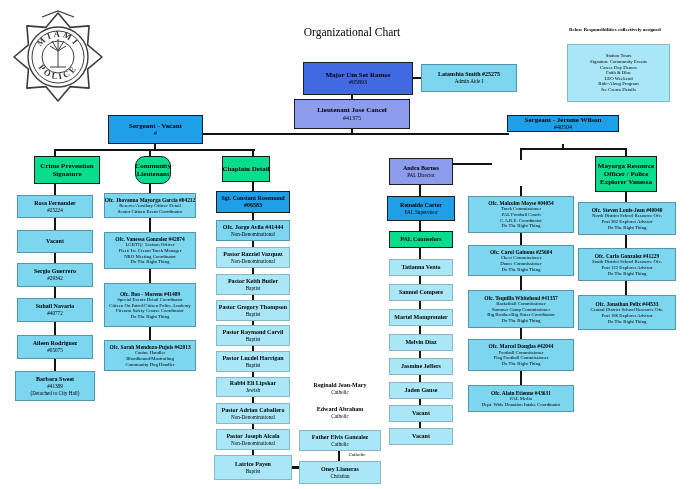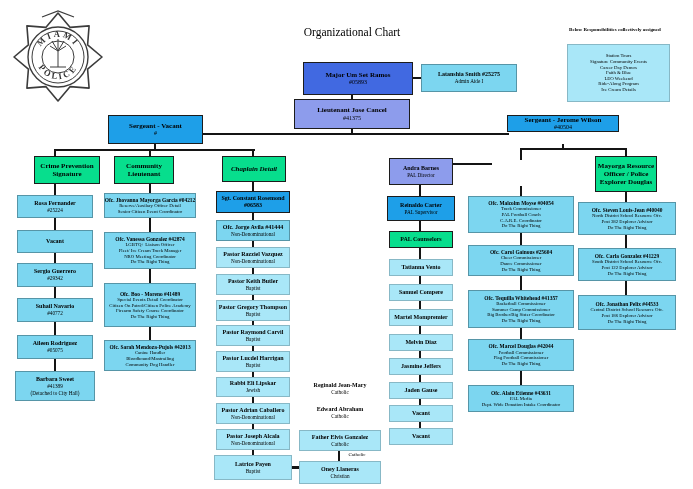--- a/index.html
+++ b/index.html
@@ -110,21 +110,21 @@
     </div>
     <div class="node tone-cyan sz-md" style="left: 17px; top: 335px; width: 76px; height: 24px;">
       <div class="ln b">Aileen Rodriguez</div>
       <div class="ln">#05075</div>
     </div>
     <div class="node tone-cyan sz-md" style="left: 15px; top: 371px; width: 80px; height: 30px;">
       <div class="ln b">Barbara Sweet</div>
       <div class="ln">#41389</div>
       <div class="ln">(Detached to City Hall)</div>
     </div>
-    <div class="node tone-green sz-lg" style="left: 114px; top: 156px; width: 60px; height: 28px;">
+    <div class="node tone-green sz-lg" style="left: 135px; top: 156px; width: 36px; height: 28px; border-radius: 10px;">
       <div class="ln b">Community</div>
       <div class="ln b">Lieutenant</div>
     </div>
     <div class="node tone-cyan sz-sm" style="left: 104px; top: 193px; width: 92px; height: 25px;">
       <div class="ln b">Ofc. Jhovanna Mayorga Garcia #04212</div>
       <div class="ln">Reserve/Auxilary Officer Detail</div>
       <div class="ln">Senior Citizen Event Coordinator</div>
     </div>
     <div class="node tone-cyan sz-sm" style="left: 104px; top: 232px; width: 92px; height: 37px;">
       <div class="ln b">Ofc. Vanessa Gonzalez #42874</div>
@@ -139,21 +139,21 @@
       <div class="ln">Citizen On Patrol/Citizen Police Academy</div>
       <div class="ln">Firearm Safety Course Coordinator</div>
       <div class="ln">Do The Right Thing</div>
     </div>
     <div class="node tone-cyan sz-sm" style="left: 104px; top: 340px; width: 92px; height: 31px;">
       <div class="ln b">Ofc. Sarah Mendoza-Pujols #42013</div>
       <div class="ln">Canine Handler</div>
       <div class="ln">Bloodhound/Mantrailing</div>
       <div class="ln">Community Dog Handler</div>
     </div>
-    <div class="node tone-green sz-lg" style="left: 222px; top: 156px; width: 64px; height: 26px; font-style: italic;">
+    <div class="node tone-green sz-lg" style="left: 222px; top: 156px; width: 48px; height: 26px;">
       <div class="ln b">Chaplain Detail</div>
     </div>
     <div class="node tone-blue sz-md" style="left: 216px; top: 191px; width: 74px; height: 22px;">
       <div class="ln b">Sgt. Constant Rosemond</div>
       <div class="ln b">#06583</div>
     </div>
     <div class="node tone-cyan sz-md" style="left: 216px; top: 220px; width: 74px; height: 21px;">
       <div class="ln b">Ofc. Jorge Avila #41444</div>
       <div class="ln">Non-Denominational</div>
     </div>
@@ -274,21 +274,21 @@
       <div class="ln">Do The Right Thing</div>
     </div>
     <div class="node tone-cyan sz-sm" style="left: 468px; top: 385px; width: 106px; height: 27px;">
       <div class="ln b">Ofc. Alain Etienne #43631</div>
       <div class="ln">PAL Media</div>
       <div class="ln">Dept. Wide Donation Intake Coordinator</div>
     </div>
     <div class="node tone-green sz-lg" style="left: 595px; top: 156px; width: 62px; height: 36px;">
       <div class="ln b">Mayorga Resource</div>
       <div class="ln b">Officer / Police</div>
-      <div class="ln b">Explorer Douglas</div>
+      <div class="ln b">Explorer Vanessa</div>
     </div>
     <div class="node tone-cyan sz-sm" style="left: 578px; top: 202px; width: 98px; height: 33px;">
       <div class="ln b">Ofc. Steven Louis-Jean #40040</div>
       <div class="ln">North District School Resource Ofc.</div>
       <div class="ln">Post 382 Explorer Advisor</div>
       <div class="ln">Do The Right Thing</div>
     </div>
     <div class="node tone-cyan sz-sm" style="left: 578px; top: 248px; width: 98px; height: 33px;">
       <div class="ln b">Ofc. Carla Gonzalez #41229</div>
       <div class="ln">South District School Resource Ofc.</div>

